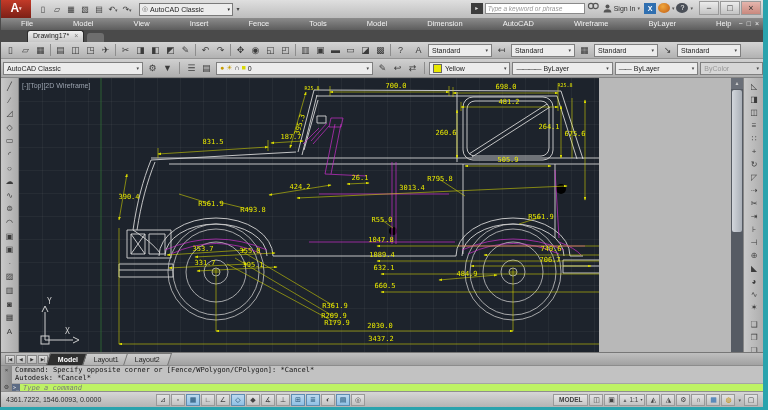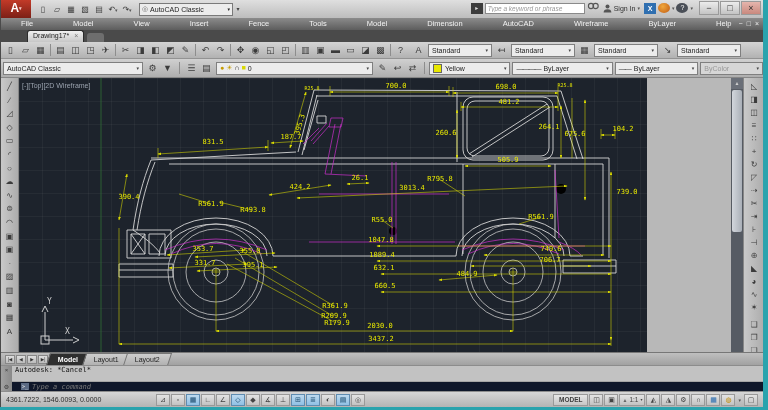--- a/index.html
+++ b/index.html
@@ -51,21 +51,21 @@
   .lic{font-size:7px;margin-right:2px;}
   .swatch{width:7px;height:7px;background:#e8e800;border:1px solid #666;margin-right:3px;}
   .ltline{letter-spacing:-1px;margin-right:3px;font-size:7px;color:#333;}
   .combo.disabled{color:#999;background:#d6d6d6;}
   
   .drawtb{position:absolute;left:0;top:78px;width:18px;height:274px;background:linear-gradient(90deg,#c9c9c9,#acacac);border-right:1px solid #878787;display:flex;flex-direction:column;align-items:center;padding-top:2px;box-sizing:border-box;}
   .modtb{position:absolute;left:742px;top:78px;width:21px;height:274px;background:linear-gradient(90deg,#c9c9c9,#acacac);border-left:1px solid #878787;display:flex;flex-direction:column;align-items:center;padding-top:2px;box-sizing:border-box;}
   .side-btn{width:13px;height:13.6px;font-size:8px;line-height:13px;text-align:center;color:#3b3b3b;}
   .hsep{width:13px;height:1px;background:#8a8a8a;margin:2px 0;}
   
-  .canvas{position:absolute;left:18px;top:78px;width:628px;height:274px;background-color:#1d232c;
+  .canvas{position:absolute;left:18px;top:78px;width:580px;height:274px;background-color:#1d232c;
     background-image:linear-gradient(rgba(255,255,255,.04) 1px,transparent 1px),linear-gradient(90deg,rgba(255,255,255,.04) 1px,transparent 1px);
     background-size:23px 23px;overflow:hidden;}
   .vplabel{position:absolute;left:3px;top:4px;font-size:7px;color:#99a1ad;}
   .vscroll{position:absolute;left:730px;top:78px;width:12px;height:274px;background:#565b63;box-sizing:border-box;}
   .sarrow{height:11px;font-size:5px;color:#cfcfcf;text-align:center;line-height:11px;background:#6a6f78;}
   .sthumb{position:absolute;left:1px;top:12px;width:10px;height:142px;background:linear-gradient(90deg,#d2d6dc,#aab0b8);border-radius:2px;}
   
   .vcube{position:absolute;left:642px;top:2px;width:72px;height:74px;}
   .vc-ring{position:absolute;left:7px;top:3px;width:38px;height:38px;border:8px solid #4e535c;border-radius:50%;}
   .vc-letter{position:absolute;font-size:6px;font-weight:bold;color:#c9ced5;}
@@ -87,21 +87,21 @@
   .tnav{display:flex;gap:1px;margin:0 4px;}
   .tnav span{width:10px;height:9px;background:linear-gradient(#ddd,#bbb);border:1px solid #888;font-size:4.5px;line-height:8px;text-align:center;color:#333;box-sizing:border-box;}
   .mtab{padding:0 9px;height:12px;line-height:12px;color:#222;background:linear-gradient(#cecece,#aeaeae);border:1px solid #767676;border-bottom:none;transform:skewX(-18deg);margin-left:-4px;}
   .mtab>span{display:inline-block;transform:skewX(18deg);}
   .mtab.active{background:#2e2e2e;color:#fff;font-weight:bold;}
   
   .cmdwin{position:absolute;left:0;top:365px;right:0;height:26px;background:#c2c2c2;border-top:1px solid #8c8c8c;display:flex;box-sizing:border-box;}
   .cmdgrip{width:11px;background:linear-gradient(90deg,#a2a2a2,#898989);display:flex;flex-direction:column;justify-content:space-between;align-items:center;font-size:6px;color:#3d3d3d;padding:1px 0;box-sizing:border-box;}
   .cmdmain{flex:1;display:flex;flex-direction:column;font-family:"DejaVu Sans Mono",monospace;}
   .cline{font-size:7px;line-height:8.4px;color:#141414;padding-left:3px;white-space:pre;}
-  .cmdinput{margin-top:auto;height:9px;background:#0f172a;border-top:1px solid #a5a5a5;display:flex;align-items:center;font-size:7px;color:#7a7a7a;padding-left:9px;gap:3px;}
+  .cmdinput{margin-top:auto;height:9px;background:#bef264;border-top:1px solid #a5a5a5;display:flex;align-items:center;font-size:7px;color:#7a7a7a;padding-left:0;gap:3px;}
   .cmdico{background:#5c6b84;color:#eee;font-size:5px;line-height:7px;padding:0 1px;}
   .cmdinput em{font-style:italic;}
   
   .statusbar{position:absolute;left:0;top:391px;right:0;height:16px;background:linear-gradient(#d6d6d6,#b4b4b4);border-top:1px solid #8e8e8e;display:flex;align-items:center;box-sizing:border-box;}
   .coords{width:150px;padding-left:5px;font-size:7px;color:#2e2e2e;white-space:nowrap;}
   #toggles{display:flex;gap:1px;}
   .sbtn{width:14px;height:12px;background:linear-gradient(#e3e3e3,#c2c2c2);border:1px solid #999;font-size:7px;line-height:10px;text-align:center;color:#444;box-sizing:border-box;}
   .sbtn.on{background:linear-gradient(#bdd9ef,#8fc0e4);border-color:#5f8cb0;color:#1d4d70;}
   .srt{margin-left:auto;display:flex;align-items:center;gap:1px;padding-right:5px;}
   .modelbtn{padding:0 5px;height:12px;line-height:10px;background:linear-gradient(#e6e6e6,#c6c6c6);border:1px solid #999;font-size:6.5px;font-weight:bold;color:#3f3f3f;box-sizing:border-box;}
@@ -504,20 +504,21 @@
         </div>
   </div>
 
   <div class="cmdwin">
     <div class="cmdgrip">
       <span>×</span>
       <span>⚙</span>
     </div>
     <div class="cmdmain">
       <div id="cmdhist">
+            <div class="cline">Command: Specify opposite corner or [Fence/WPolygon/CPolygon]: *Cancel*</div>
             <div class="cline">Autodesk: *Cancel*</div>
           </div>
       <div class="cmdinput">
         <span class="cmdico">&gt;_</span>
         <em>Type a command</em>
       </div>
     </div>
   </div>
 
   <div class="statusbar">

